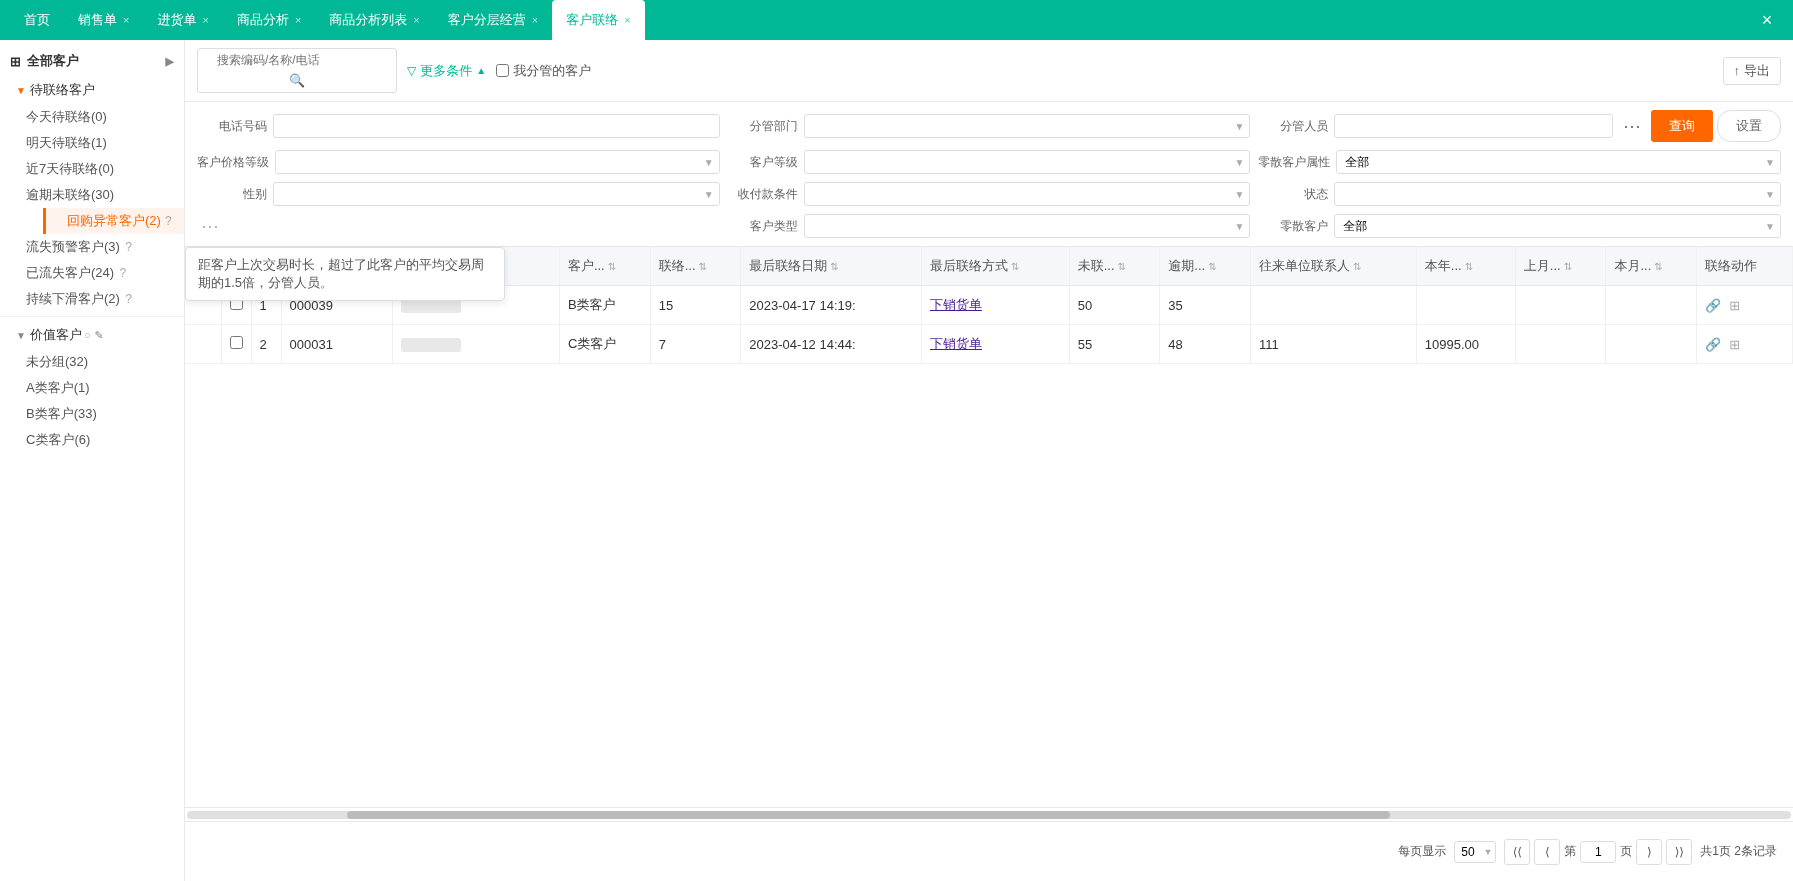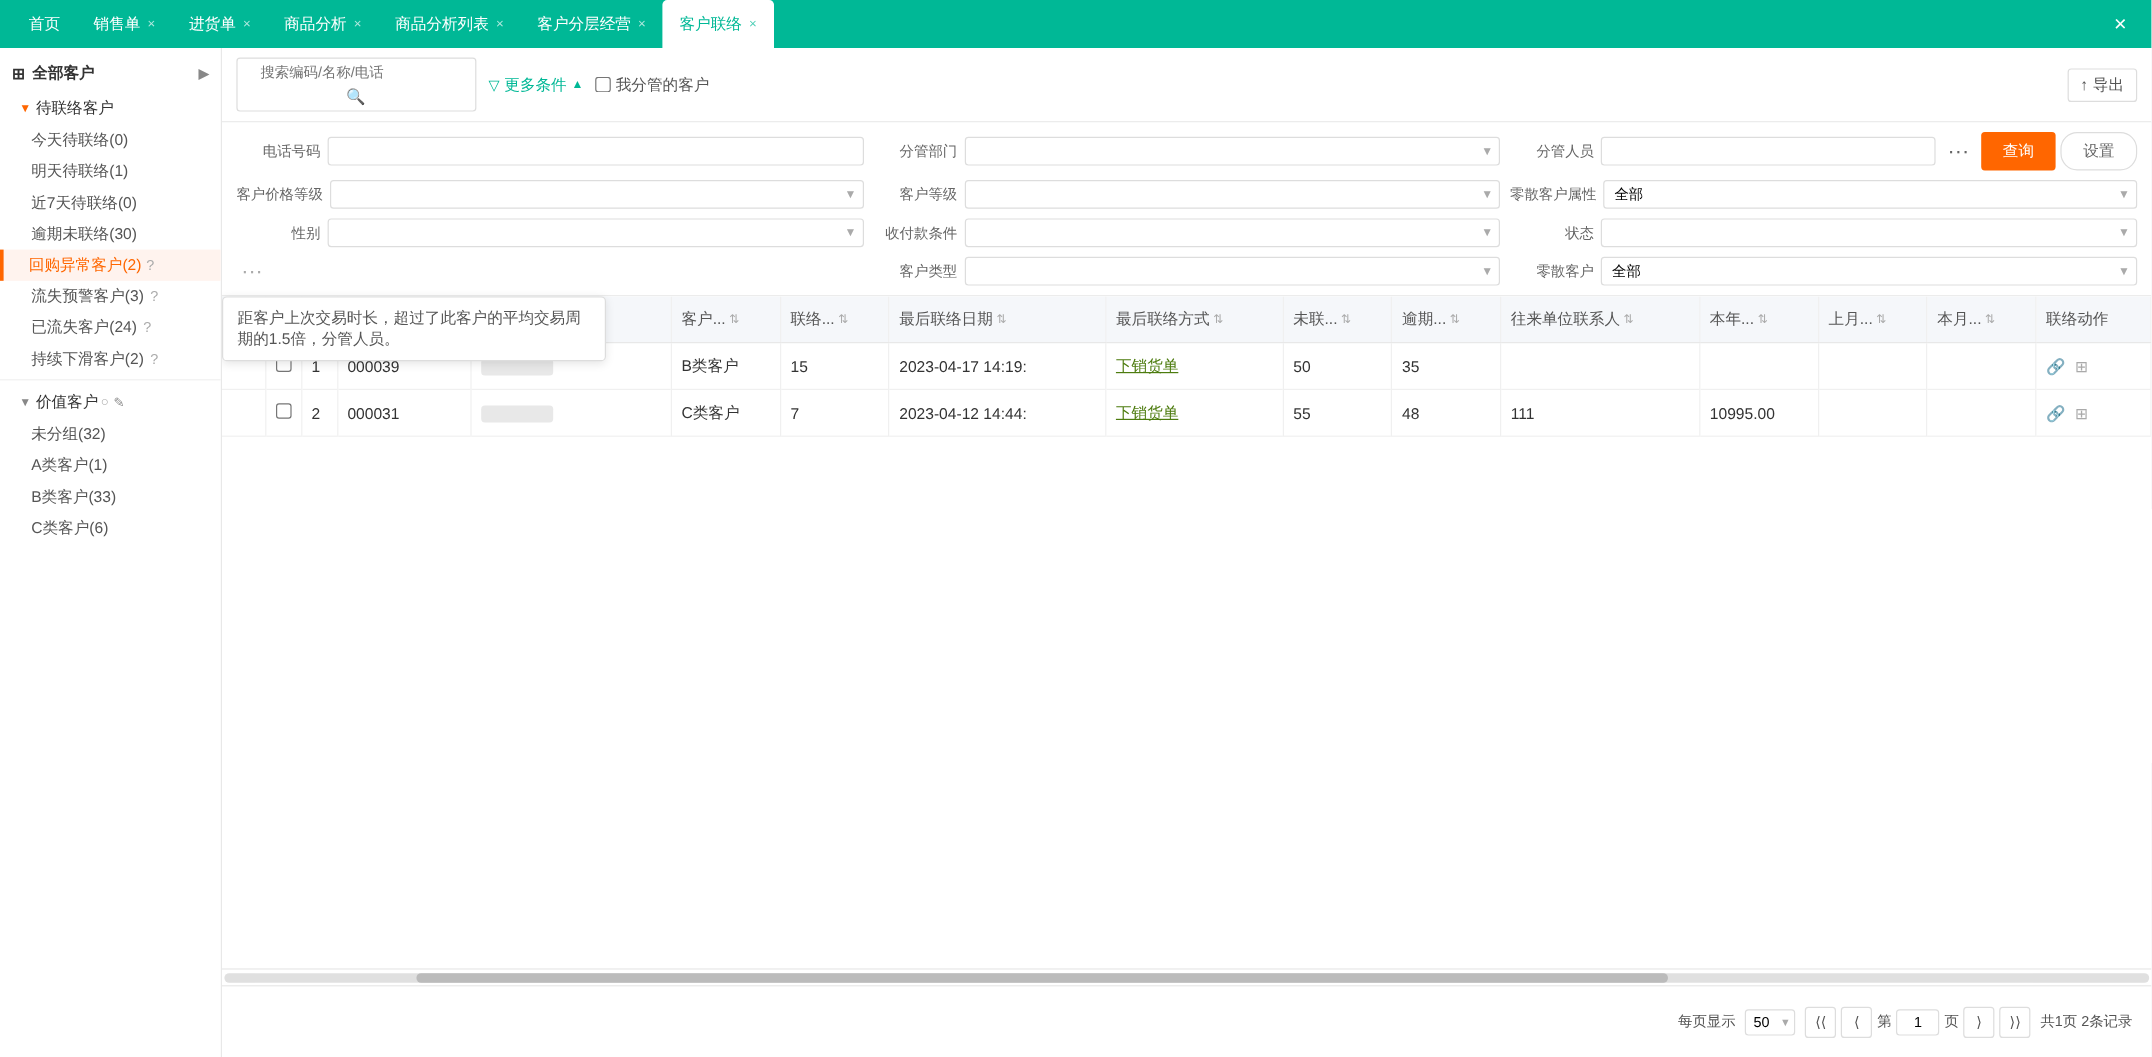--- a/index.html
+++ b/index.html
@@ -165,21 +165,21 @@
       padding: 10px 8px; text-align: left; border-bottom: 1px solid #e8e8e8;
       border-right: 1px solid #f0f0f0; color: #555; font-weight: normal;
       white-space: nowrap;
     }
     thead th .th-inner { display: flex; align-items: center; gap: 3px; }
     thead th .sort-icon { color: #aaa; font-size: 10px; cursor: pointer; }
     tbody tr { border-bottom: 1px solid #f0f0f0; }
     tbody td {
       padding: 10px 8px; border-right: 1px solid #f0f0f0; color: #333; white-space: nowrap;
     }
-    .link-text { color: #4d7c0f; cursor: pointer; text-decoration: underline; }
+    .link-text { color: #4c1d95; cursor: pointer; text-decoration: underline; }
     .action-icons { display: flex; gap: 8px; color: #aaa; cursor: pointer; }
     .masked-name {
       display: inline-block; width: 60px; height: 14px; background: #e8e8e8;
       border-radius: 3px; vertical-align: middle;
     }
 
     
     .pagination {
       height: 60px; background: #fff; border-top: 1px solid #e8e8e8;
       display: flex; align-items: center; justify-content: flex-end;
@@ -218,21 +218,21 @@
       width: 100%; height: 8px; background: #e0e0e0; border-radius: 4px;
       position: relative;
     }
     .h-scroll-thumb {
       position: absolute; left: 10%; width: 65%; height: 8px;
       background: #bbb; border-radius: 4px; cursor: pointer;
     }
 
     
     .active-item-wrapper {
-      position: relative; background: #fff3ee;
+      position: relative; background: #fff3ee; margin-left: 43px;
     }
     .active-item-wrapper .orange-bar {
       width: 3px; background: #f60; position: absolute; left: 0; top: 0; bottom: 0;
     }
   </style>
 </head>
 <body>
 
 <div class="top-nav">
   <div class="nav-item">

